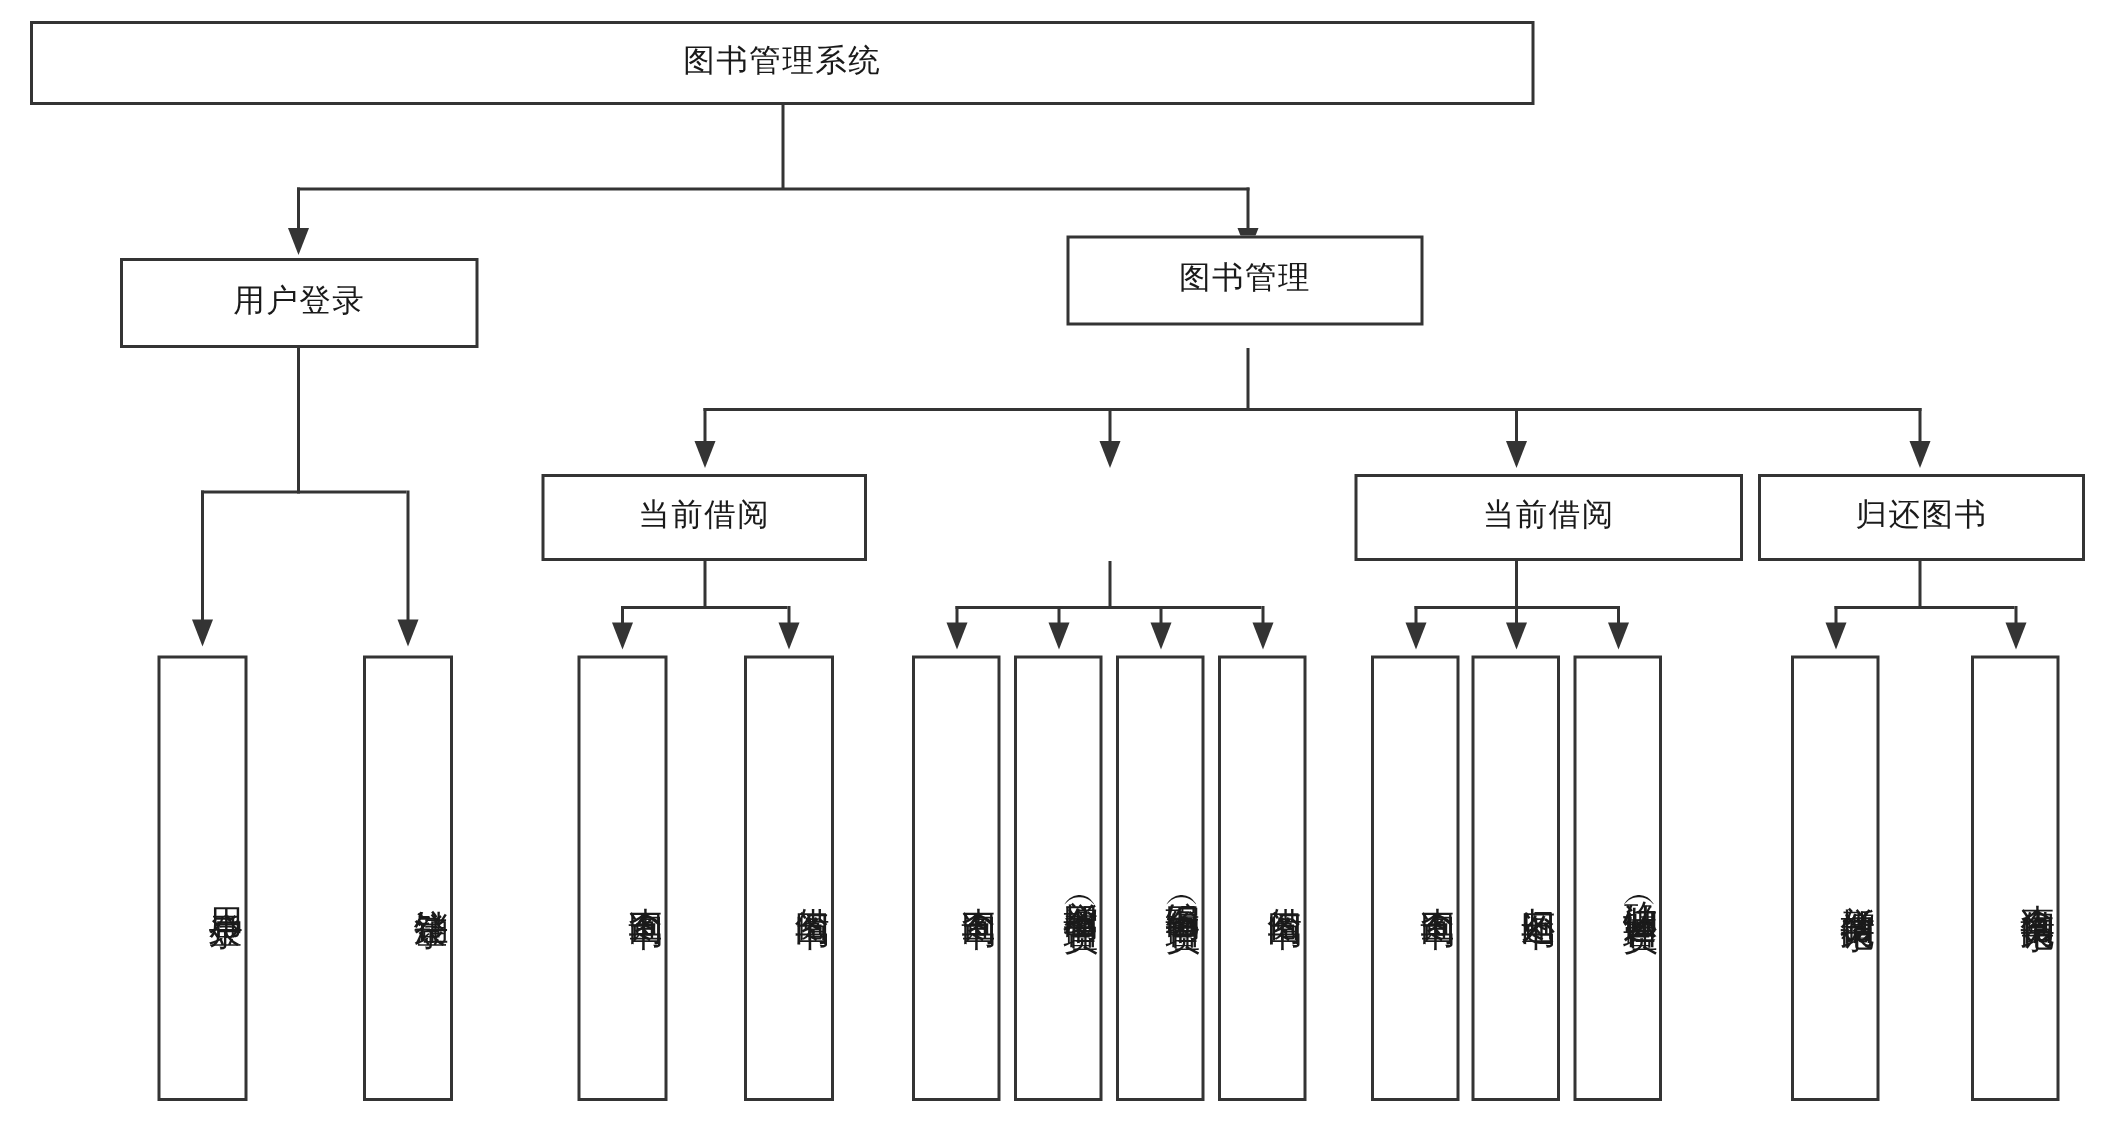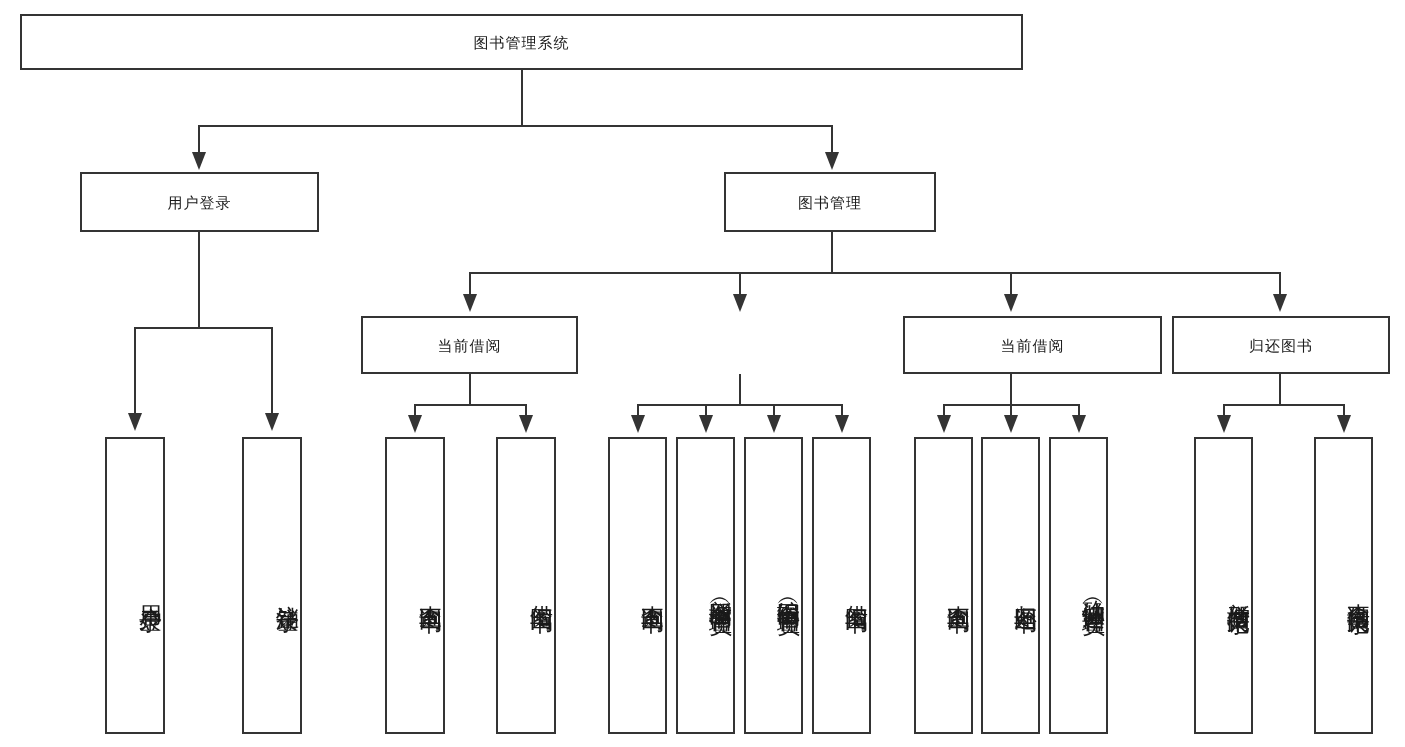--- a/index.html
+++ b/index.html
@@ -22,23 +22,24 @@
     position: absolute;
     box-sizing: border-box;
     background: #ffffff;
     border: 2px solid #343434;
     display: flex;
     align-items: center;
     justify-content: center;
     color: #1a1a1a;
   }
   .node.h {           
-    font-size: 15px;
+    font-size: 21px;
     letter-spacing: 1px;
     line-height: 1;
+    font-family: Liberation Mono, monospace;
   }
   .node.v {           
     writing-mode: vertical-rl;
     text-orientation: upright;
     font-size: 23px;
     line-height: 1.12;
     letter-spacing: 2px;
     padding-top: 10px;
     align-items: flex-start;
     justify-content: center;
@@ -86,21 +87,21 @@
   <div class="line-h" style="left:198px; top:125px; width:635px;"></div>
 
   <div class="line-v" style="left:198px; top:125px; height:29px;"></div>
   <div class="arrow" style="left:192px; top:152px;"></div>
   <div class="line-v" style="left:831px; top:125px; height:29px;"></div>
   <div class="arrow" style="left:825px; top:152px;"></div>
 
   <div class="node h" style="left:80px; top:172px; width:239px; height:60px;">
     <span class="label">用户登录</span>
   </div>
-  <div class="node h" style="left:711px; top:172px; width:212px; height:60px;margin-left:13px;">
+  <div class="node h" style="left:711px; top:157px; width:238px; height:60px;">
     <span class="label">图书管理</span>
   </div>
 
   <div class="line-v" style="left:198px; top:232px; height:97px;"></div>
   <div class="line-h" style="left:134px; top:327px; width:137px;"></div>
   <div class="line-v" style="left:134px; top:327px; height:88px;"></div>
   <div class="arrow" style="left:128px; top:413px;"></div>
   <div class="line-v" style="left:271px; top:327px; height:88px;"></div>
   <div class="arrow" style="left:265px; top:413px;"></div>
 

